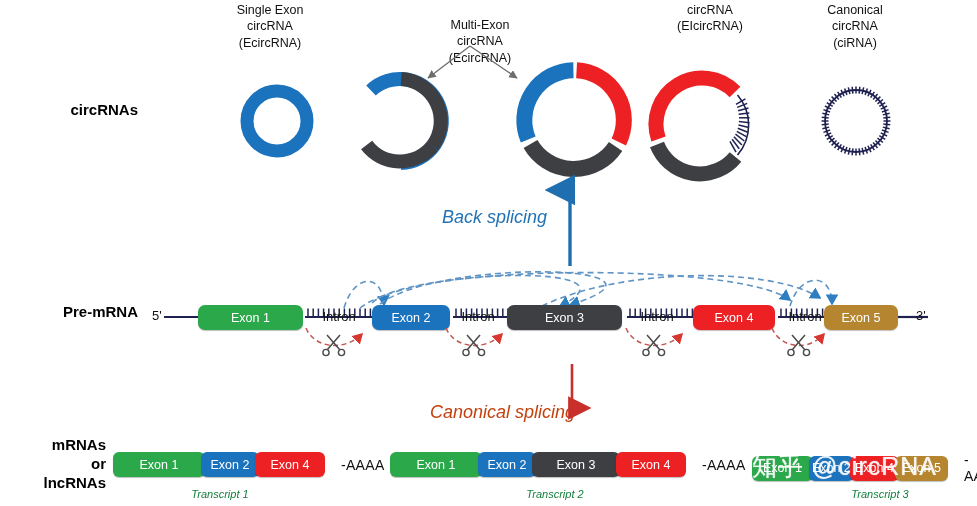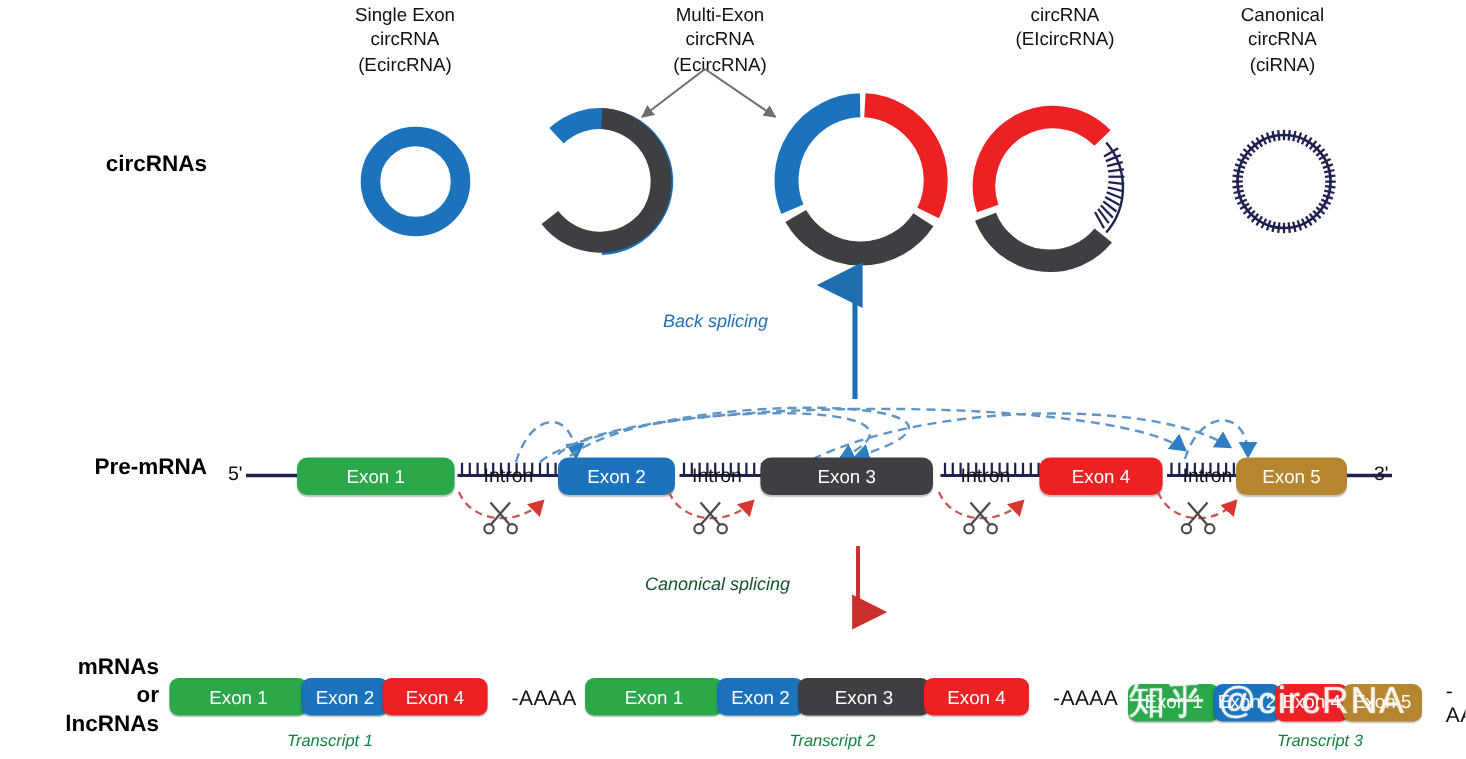--- a/index.html
+++ b/index.html
@@ -3,23 +3,23 @@
 <meta charset="utf-8">
 <style>
   html,body{margin:0;padding:0;background:#ffffff;}
   body{width:977px;height:506px;position:relative;overflow:hidden;
        font-family:"Liberation Sans","DejaVu Sans",sans-serif;color:#111;}
   .abs{position:absolute;}
   .row-label{font-weight:bold;font-size:15px;color:#000;text-align:right;line-height:1.25;}
   .top-label{font-size:12.5px;text-align:center;line-height:1.3;color:#111;}
   .circ-wrap{position:absolute;}
   svg{display:block;overflow:visible;}
-  .splice-text{font-style:italic;font-size:12px;}
+  .splice-text{font-style:italic;font-size:18px;}
   .back-splice{color:#2272b5;}
-  .canonical-splice{color:#14532d;}
+  .canonical-splice{color:#c2410c;margin-top:20px;}
   .exon{position:absolute;border-radius:7px;color:#fff;font-size:12.5px;
         display:flex;align-items:center;justify-content:center;
         box-shadow:0 1px 1px rgba(0,0,0,.25);}
   .intron-label{position:absolute;font-size:13px;color:#111;text-align:center;margin-top:20px;}
   .end-label{position:absolute;font-size:13px;color:#111;}
   .tx-exon{position:relative;height:25px;border-radius:6px;color:#fff;font-size:12.5px;
            display:flex;align-items:center;justify-content:center;
            box-shadow:0 1px 1px rgba(0,0,0,.25);}
   .tx-row{position:absolute;display:flex;align-items:center;}
   .tx-tail{font-size:14px;color:#111;margin-left:1px;letter-spacing:.3px;padding-left:15px;}
@@ -40,21 +40,21 @@
   <div>or</div>
   <div>lncRNAs</div>
 </div>
 
 <div class="abs top-label" style="left:205px;top:2px;width:130px;">
   <div>Single Exon</div>
   <div>circRNA</div>
   <div>(EcircRNA)</div>
 </div>
 
-<div class="abs top-label" style="left:415px;top:2px;width:130px;">
+<div class="abs top-label" style="left:415px;top:17px;width:130px;">
   <div>Multi-Exon</div>
   <div>circRNA</div>
   <div>(EcircRNA)</div>
 </div>
 
 <div class="abs top-label" style="left:640px;top:2px;width:140px;">
   <div>circRNA</div>
   <div>(EIcircRNA)</div>
 </div>
 

